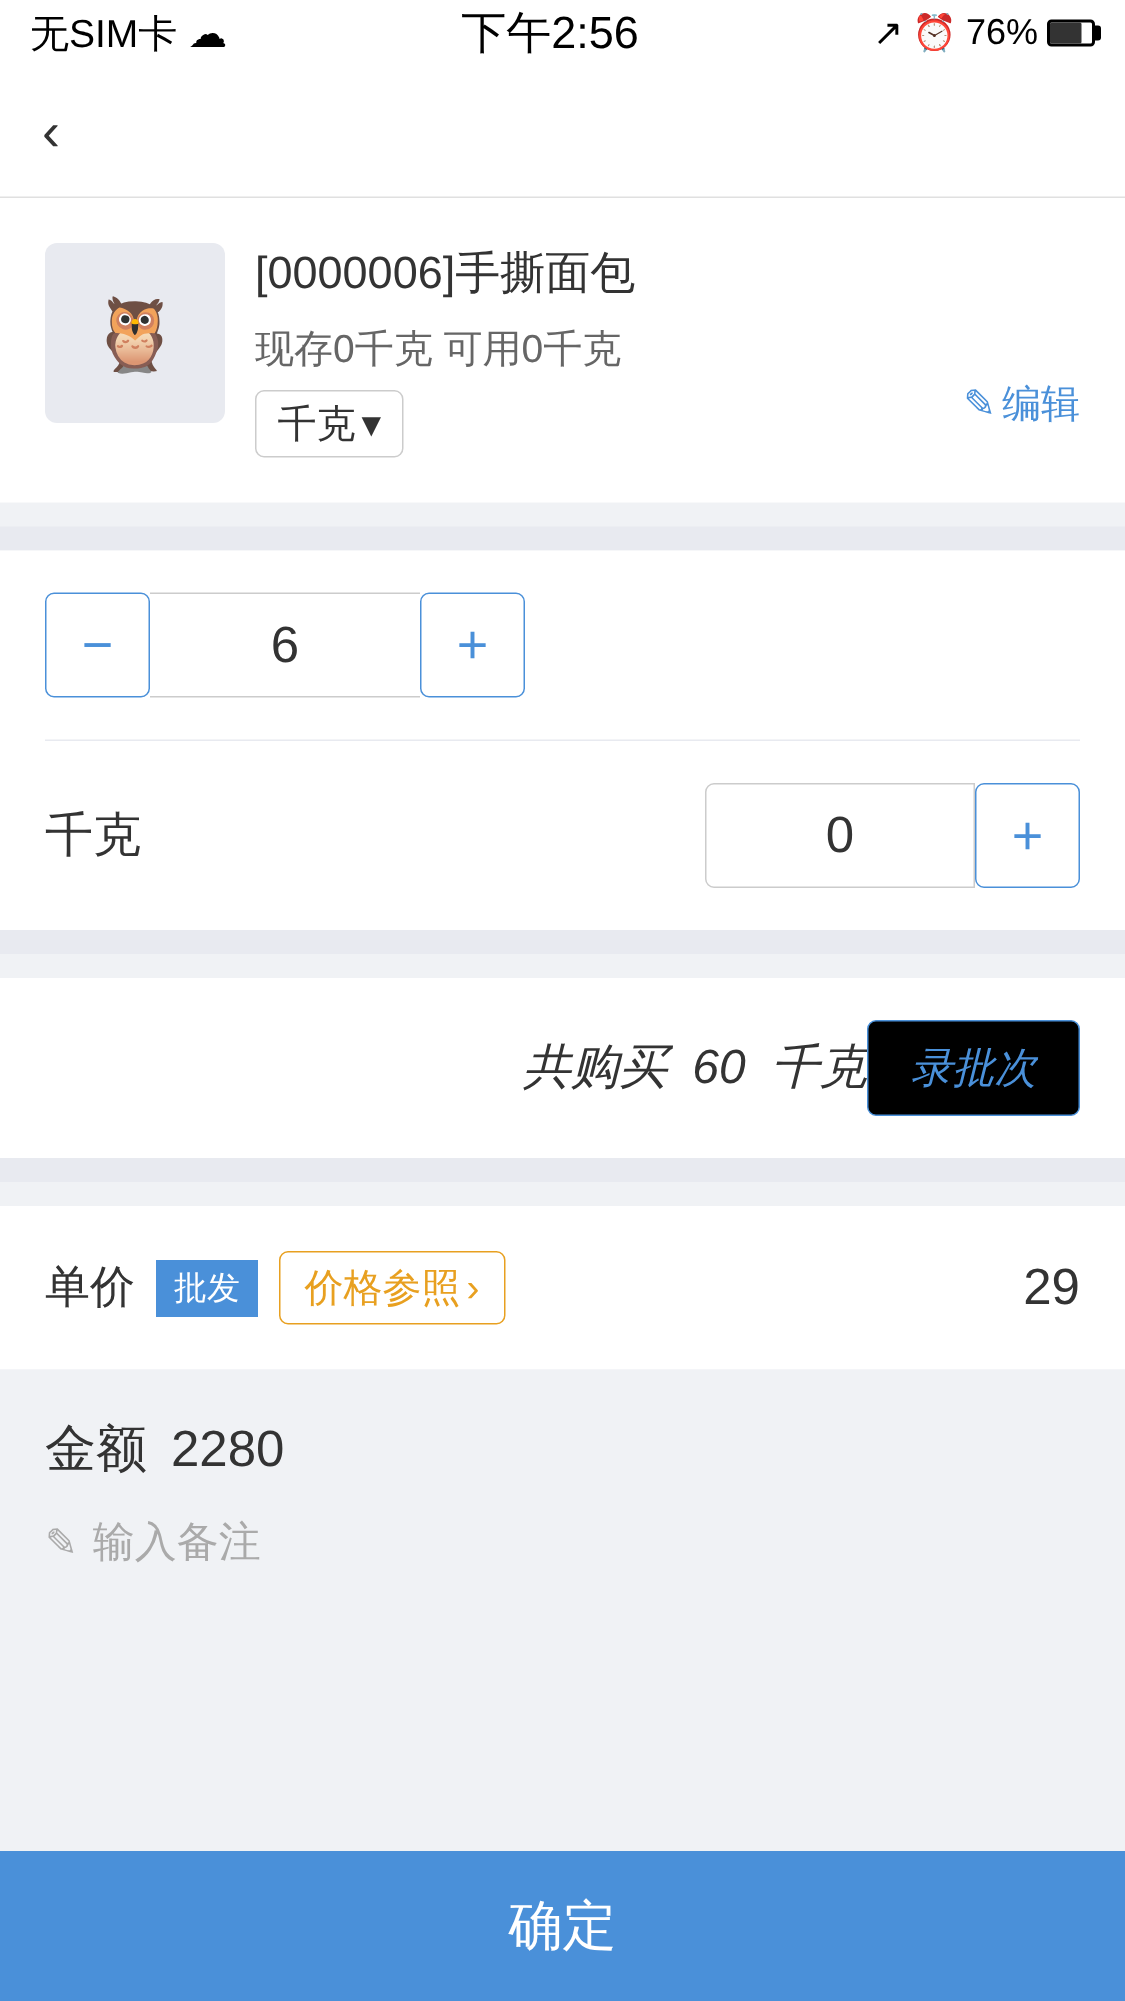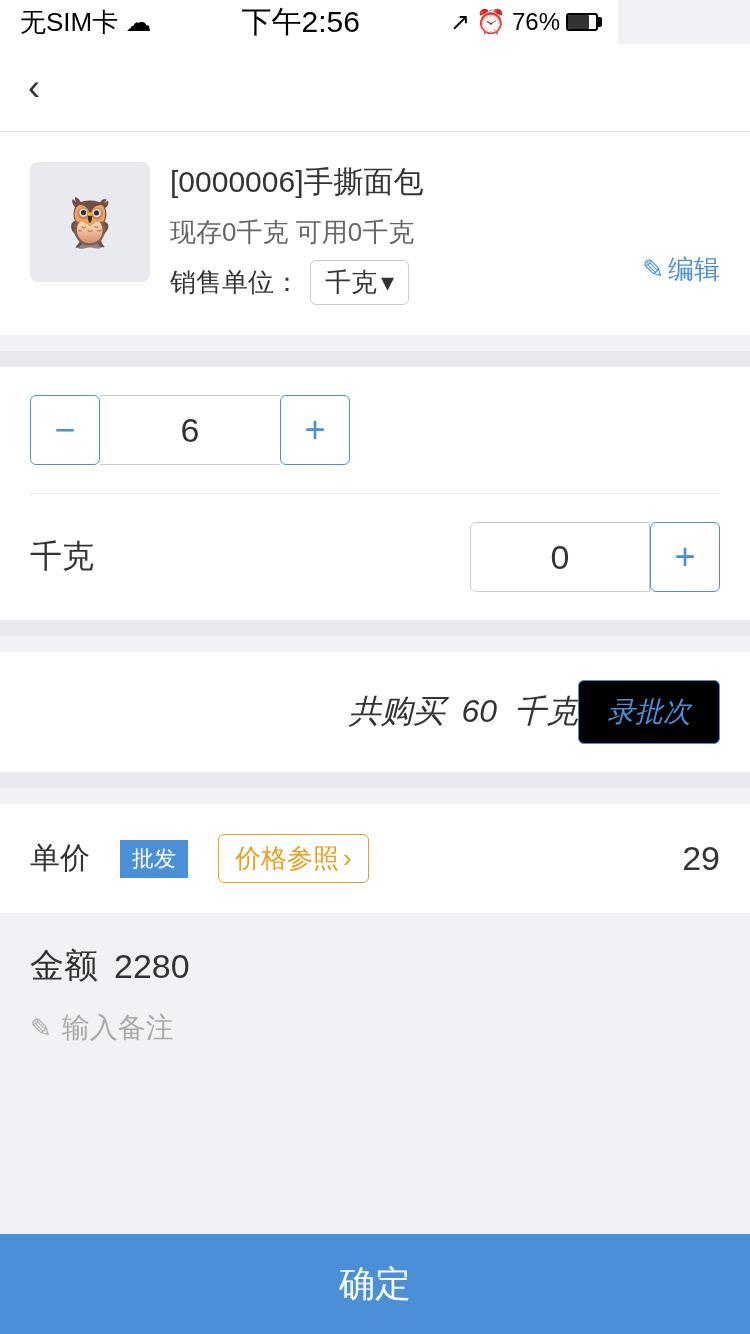--- a/index.html
+++ b/index.html
@@ -8,21 +8,21 @@
       width: 750px;
       min-height: 1334px;
       font-family: -apple-system, "PingFang SC", "Helvetica Neue", Arial, sans-serif;
       background: #f0f2f5;
       position: relative;
       overflow-x: hidden;
     }
 
     
     .status-bar {
-      width: 618px;
+      width: 750px;
       height: 44px;
       background: #fff;
       display: flex;
       align-items: center;
       justify-content: space-between;
       padding: 0 20px;
       font-size: 28px;
     }
     .status-left {
       display: flex;
@@ -234,21 +234,21 @@
 
     
     .price-section {
       background: #fff;
       margin-top: 16px;
       padding: 30px 30px;
     }
     .price-row {
       display: flex;
       align-items: center;
-      gap: 30px;
+      gap: 14px;
       margin-bottom: 0;
     }
     .price-label {
       font-size: 30px;
       color: #333;
     }
     .badge-pifa {
       background: #4a90d9;
       color: #fff;
       font-size: 22px;
@@ -362,21 +362,20 @@
 
 <div class="product-card-wrapper">
   <div class="product-card">
     <div class="product-image">
       <span class="owl-icon">🦉</span>
     </div>
     <div class="product-info">
       <div class="product-name">[0000006]手撕面包</div>
       <div class="product-stock">现存0千克  可用0千克</div>
       <div class="product-unit-row">
-        <span>销售单位：</span>
         <div class="unit-select">
           <span>千克</span>
           <span>▾</span>
         </div>
       </div>
     </div>
   </div>
   <div class="edit-btn">
     <span>✎</span>
     <span>编辑</span>

